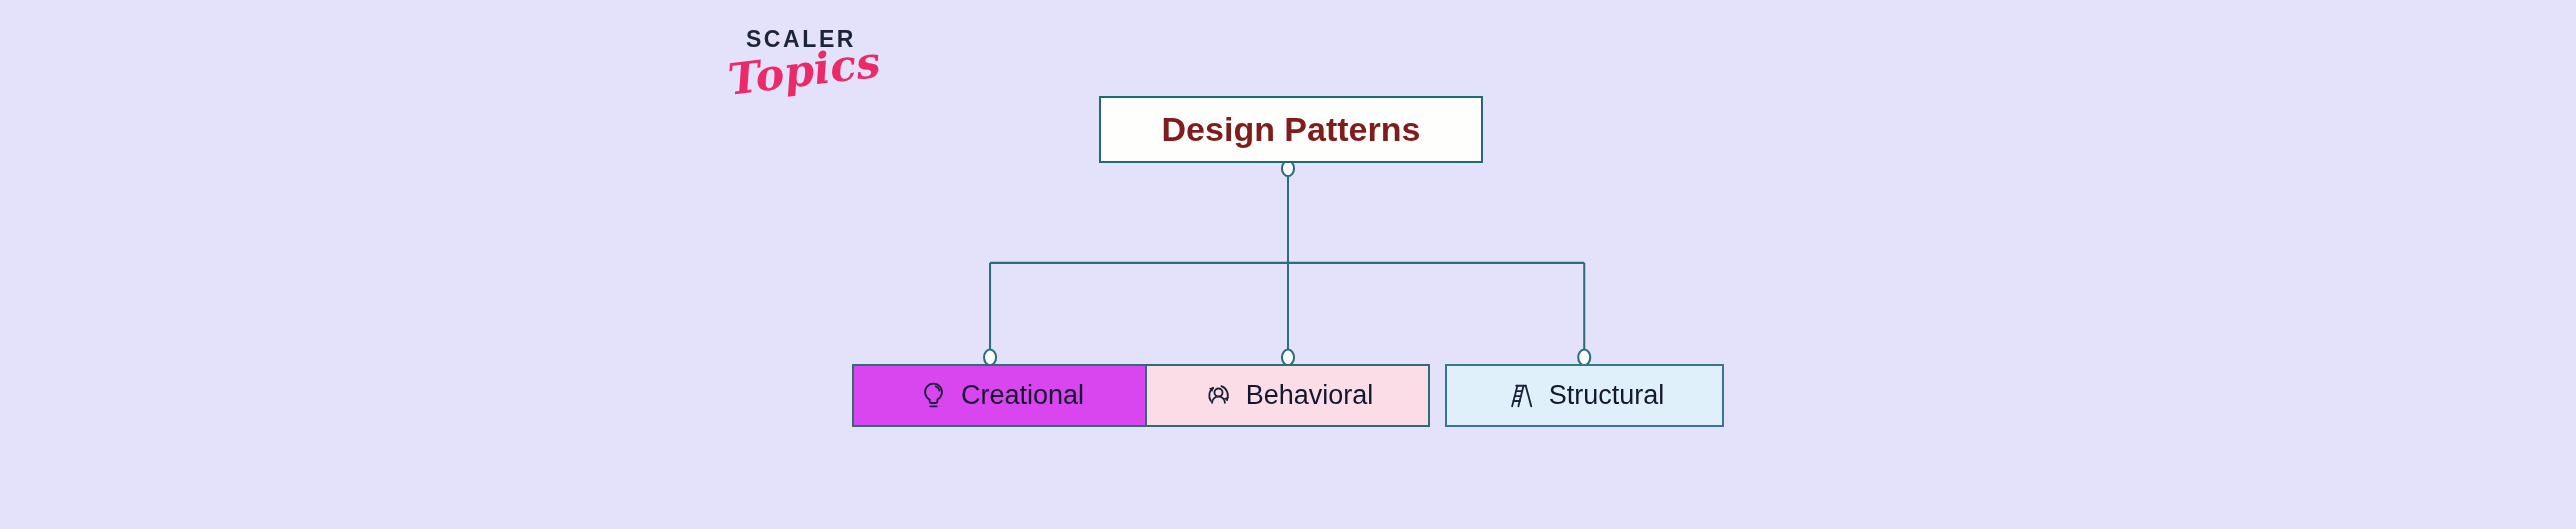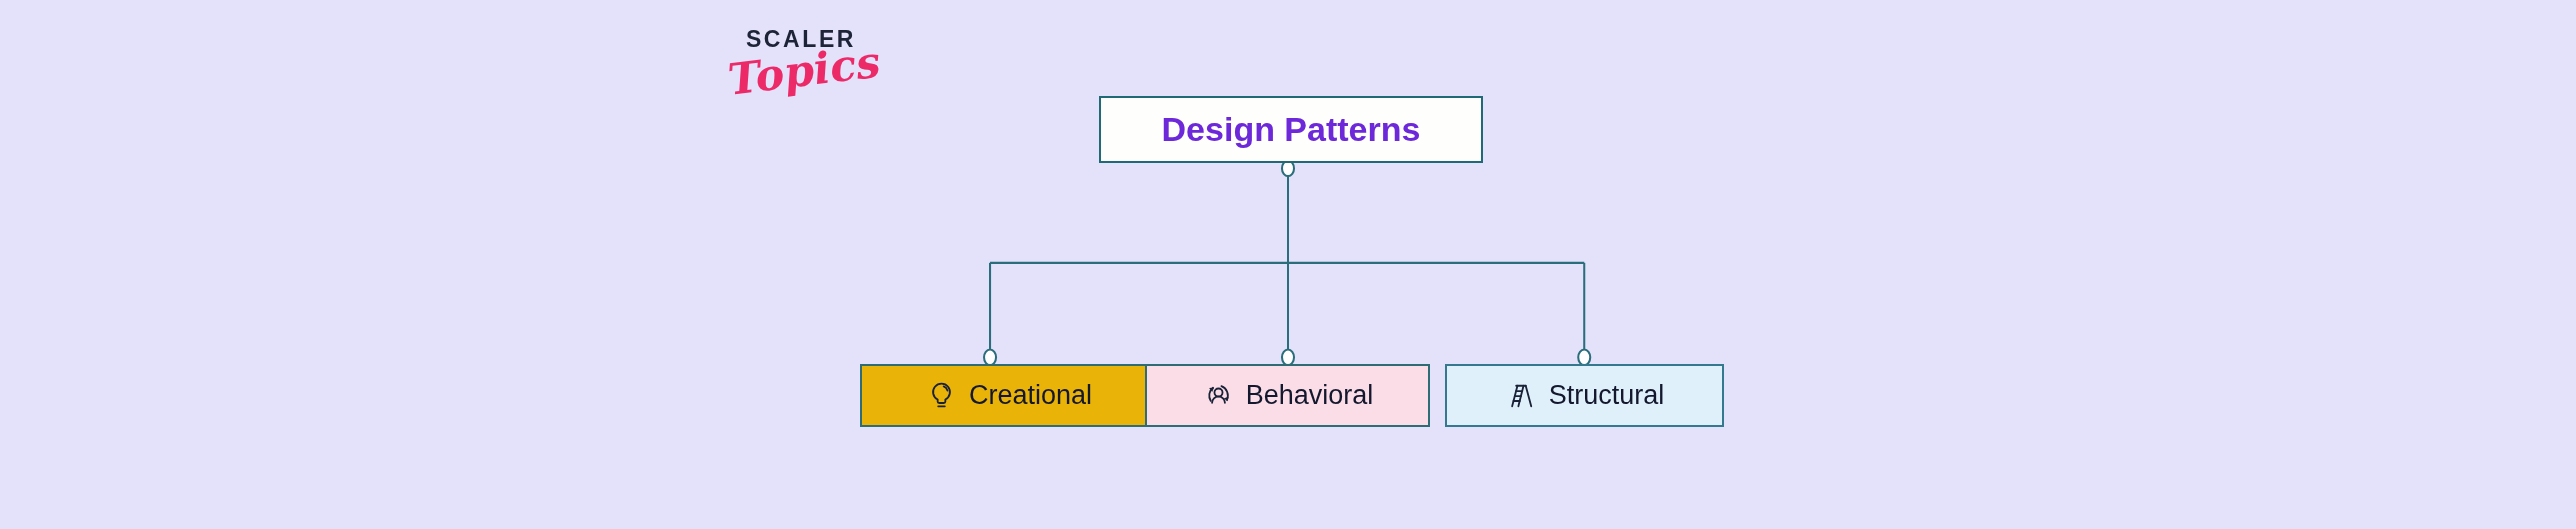--- a/index.html
+++ b/index.html
@@ -61,33 +61,32 @@
     justify-content: center;
     gap: 11px;
   }
   .node-root {
     left: 1099px; top: 96px;
     width: 384px; height: 67px;
     background: #fefefd;
     border: 2.6px solid #1f6a75;
     font-size: 34px;
     font-weight: bold;
-    color: #6d28d9;
+    color: #7f1d1d;
   }
   .node-child {
     top: 364px;
     height: 63px;
     font-size: 27px;
     color: #14182e;
   }
   .node-creational {
     left: 852px; width: 297px;
-    background: #eab308;
+    background: #d946ef;
     border: 2.1px solid #2f6d74;
-    margin-left: 8px;
   }
   .node-behavioral {
     left: 1145px; width: 285px;
     background: #fbdde7;
     border: 2.1px solid #2f6d74;
   }
   .node-structural {
     left: 1445px; width: 279px;
     background: #e0f0fa;
     border: 2.1px solid #35798f;

